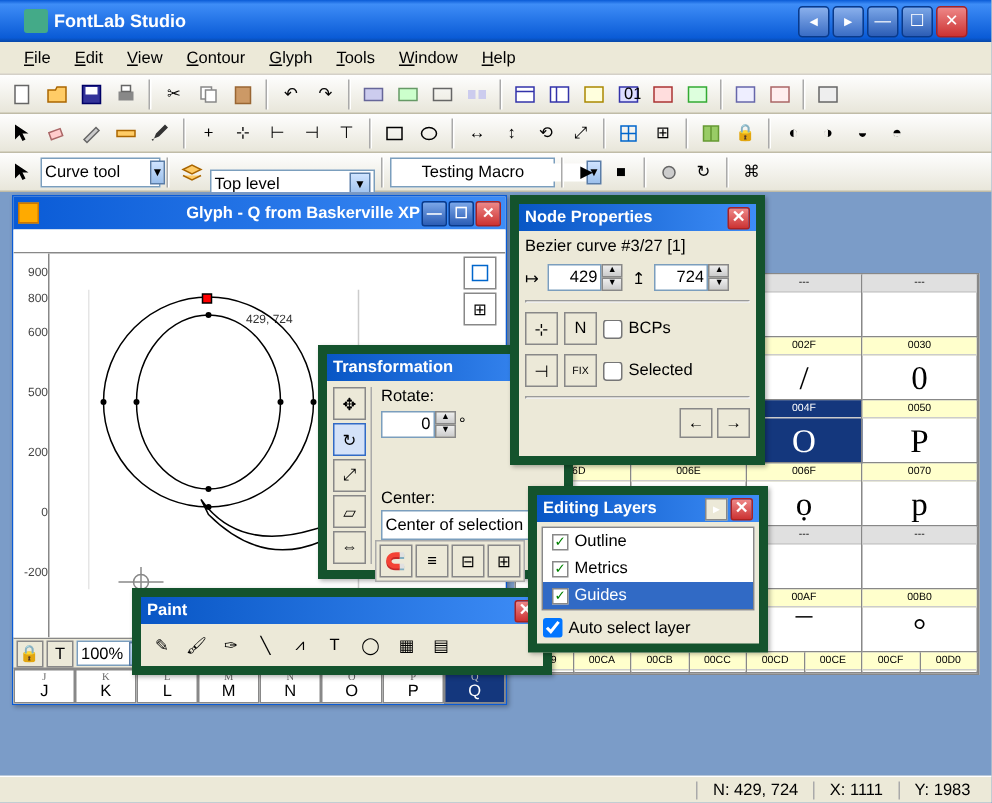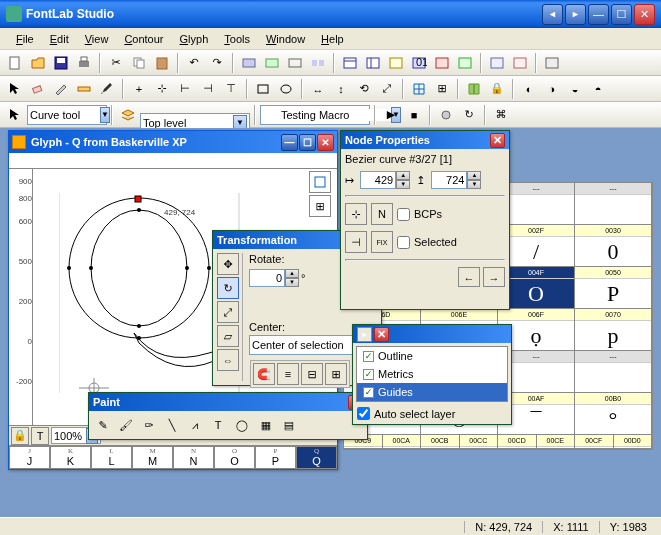--- a/index.html
+++ b/index.html
@@ -1,39 +1,39 @@
 <!DOCTYPE html>
 <html><head>
 <meta charset="utf-8">
 <style>
 * { box-sizing: border-box; margin: 0; padding: 0; font-family: Tahoma, sans-serif; font-size: 11px; }
 body { width: 661px; height: 535px; background: #ece9d8; overflow: hidden; position: relative; }
-.titlebar { height: 28px; background: linear-gradient(to bottom, #0a5bd6, #3e8df7 10%, #0a5bd6 90%, #0848a8); color: white; display: flex; align-items: center; padding: 0 6px; }
+.titlebar { height: 28px; background: linear-gradient(to bottom, #0a5bd6, #3e8df7 10%, #0a5bd6 90%, #0848a8); color: white; display: flex; align-items: center; padding: 0 16px; }
 .titlebar .icon { width: 16px; height: 16px; margin-right: 4px; background: #4a8; border-radius: 2px; }
 .titlebar .title { flex: 1; font-weight: bold; font-size: 12px; }
 .titlebar .btn { width: 21px; height: 21px; margin-left: 2px; background: linear-gradient(to bottom, #7ba7e8, #2c5db5); border: 1px solid #0a3a8a; border-radius: 3px; color: white; text-align: center; line-height: 19px; font-family: Marlett, sans-serif; cursor: pointer; }
 .titlebar .btn.close { background: linear-gradient(to bottom, #e88, #c33); border-color: #a22; }
 .titlebar .btn.grp { background: linear-gradient(to bottom, #8ab0ec, #3a6dc5); font-size: 9px; }
 .menubar { height: 22px; background: #ece9d8; display: flex; align-items: center; padding: 0 8px; border-bottom: 1px solid #d4d0c8; }
 .menubar span { padding: 2px 8px; cursor: pointer; }
 .menubar span u { text-decoration: underline; }
 .toolbar { height: 26px; background: linear-gradient(to bottom, #fefefe, #e8e6da); border-bottom: 1px solid #c0bca8; display: flex; align-items: center; padding: 0 4px; gap: 1px; }
 .toolbar .sep { width: 2px; height: 20px; border-left: 1px solid #aaa; border-right: 1px solid #fff; margin: 0 3px; }
 .tbtn { width: 22px; height: 22px; border: 1px solid transparent; display: flex; align-items: center; justify-content: center; cursor: pointer; }
 .tbtn svg { width: 16px; height: 16px; }
 .combo { height: 20px; background: white; border: 1px solid #7b9ebd; display: flex; align-items: center; padding: 0 2px; }
 .combo .dd { width: 14px; height: 16px; background: linear-gradient(to bottom, #cfe3ff, #9cc0ec); border: 1px solid #5a7da8; text-align: center; line-height: 14px; font-size: 8px; }
 .combo input { border: none; outline: none; width: 70px; }
 .content { position: relative; height: calc(100% - 28px - 22px - 26px - 26px - 26px - 18px); background: #7b9cc8; }
 .mdi-win { position: absolute; background: #ece9d8; border: 1px solid #0a5bd6; box-shadow: 1px 1px 3px rgba(0,0,0,0.3); }
 .mdi-titlebar { height: 22px; background: linear-gradient(to right, #0a5bd6, #3e8df7); color: white; display: flex; align-items: center; padding: 0 3px; font-weight: bold; }
-.mdi-titlebar .title { flex: 1; padding-left: 2px; }
+.mdi-titlebar .title { flex: 1; padding-left: 2px; text-align: right; }
 .mdi-titlebar .btn { width: 17px; height: 17px; margin-left: 1px; background: linear-gradient(to bottom, #7ba7e8, #2c5db5); border: 1px solid #0a3a8a; border-radius: 2px; color: white; text-align: center; line-height: 15px; font-size: 10px; cursor: pointer; }
 .mdi-titlebar .btn.close { background: linear-gradient(to bottom, #e88, #c33); border-color: #a22; }
-.panel { position: absolute; background: #ece9d8; border: 1px solid #14532d; box-shadow: 1px 1px 3px rgba(0,0,0,0.3); }
+.panel { position: absolute; background: #ece9d8; border: 6px solid #14532d; box-shadow: 1px 1px 3px rgba(0,0,0,0.3); }
 .panel-title { height: 18px; background: linear-gradient(to right, #0856c5, #3e8df7); color: white; display: flex; align-items: center; padding: 0 4px; font-weight: bold; }
 .panel-title .title { flex: 1; }
 .panel-title .close { width: 15px; height: 15px; background: linear-gradient(to bottom, #e88, #c33); border: 1px solid #a22; border-radius: 2px; color: white; text-align: center; line-height: 13px; cursor: pointer; }
 .panel-title .opt { width: 15px; height: 15px; background: #ece9d8; border: 1px solid #888; text-align: center; line-height: 13px; font-size: 8px; margin-right: 2px; cursor: pointer; }
 .panel-body { padding: 4px; background: #ece9d8; }
 .glyph-canvas { background: white; position: relative; overflow: hidden; }
 .ruler-h { height: 16px; background: white; border-bottom: 1px solid #888; position: relative; }
 .ruler-v { width: 24px; background: white; border-right: 1px solid #888; position: absolute; left: 0; top: 16px; bottom: 0; }
 .ruler-v .tick { position: absolute; right: 0; font-size: 8px; color: #444; }
 .glyph-q { position: absolute; left: 50px; top: 40px; }
@@ -654,20 +654,21 @@
       <hr style="margin:4px 0;">
       <div style="text-align:right; margin-top:6px;">
         <span class="navbtn">←</span>
         <span class="navbtn">→</span>
       </div>
     </div>
   </div>
 
   <div class="panel" style="left:352px; top:196px; width:160px;">
     <div class="panel-title">
+      <span class="title">Editing Layers</span>
       <span class="opt">▸</span>
       <span class="close">✕</span>
     </div>
     <div style="background:white; border:1px solid #888; margin:3px;">
       <div class="listitem">
           <span class="chk">✓</span>
           <span>Outline</span>
         </div>
       <div class="listitem">
           <span class="chk">✓</span>

